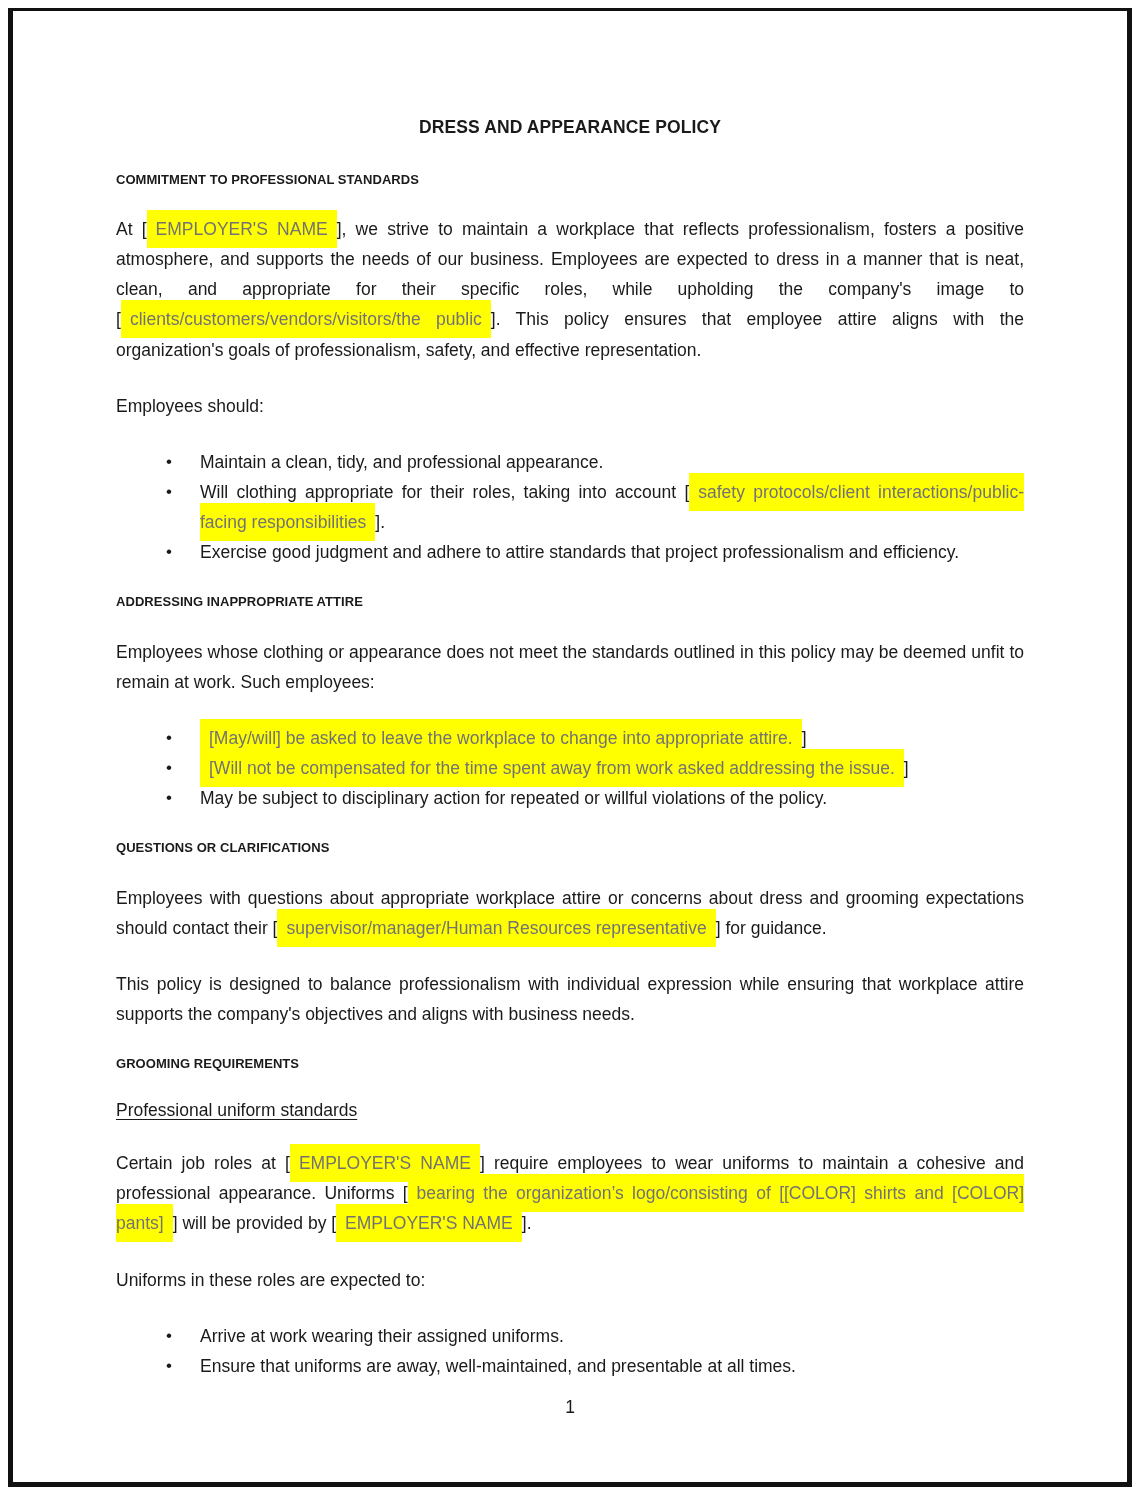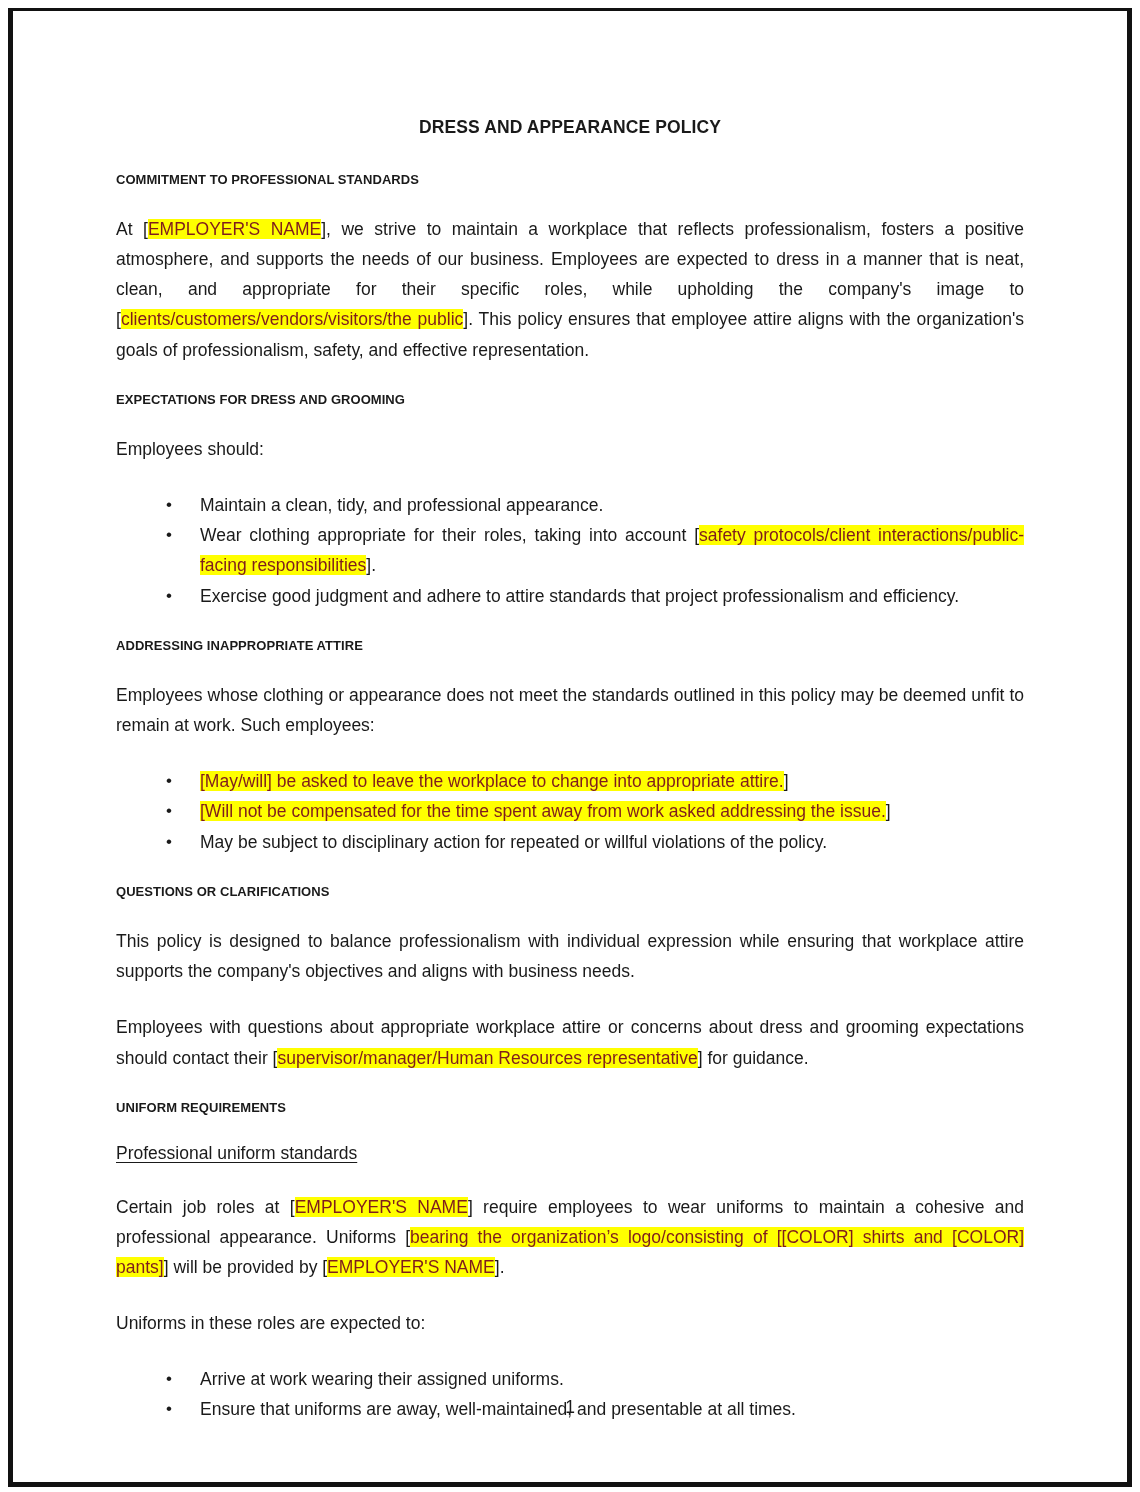--- a/index.html
+++ b/index.html
@@ -109,22 +109,22 @@
     font-size: 17px;
     line-height: 1.72;
     color: #1a1a1a;
   }
   ul.bullets.tight li {
     text-align: left;
   }
 
   mark.hl {
     background: #ffff00;
-    color: #7f1d1d;
-    padding: 0;
+    color: #737373;
+    padding: 9px;
   }
 
   .page-number {
     position: absolute;
     left: 0;
     top: 1281px;
     width: 908px;
     text-align: center;
     font-size: 17.5px;
     color: #1a1a1a;
@@ -143,47 +143,46 @@
   <div class="sheet">
 
     <div class="content">
 
       <div class="doc-title">DRESS AND APPEARANCE POLICY</div>
 
       <h2 class="section-heading">COMMITMENT TO PROFESSIONAL STANDARDS</h2>
 
       <p class="para"><span>At [</span><mark class="hl">EMPLOYER'S NAME</mark><span>], we strive to maintain a workplace that reflects professionalism, fosters a positive atmosphere, and supports the needs of our business. Employees are expected to dress in a manner that is neat, clean, and appropriate for their specific roles, while upholding the company's image to [</span><mark class="hl">clients/customers/vendors/visitors/the public</mark><span>]. This policy ensures that employee attire aligns with the organization's goals of professionalism, safety, and effective representation.</span></p>
 
-      <h2 class="section-heading">EXPECTATIONS FOR DRESS AND GROOMING</h2>
 
       <p class="para lead-in">Employees should:</p>
 
       <ul class="bullets">
         <li><span>Maintain a clean, tidy, and professional appearance.</span></li>
-        <li><span>Wear clothing appropriate for their roles, taking into account [</span><mark class="hl">safety protocols/client interactions/public-facing responsibilities</mark><span>].</span></li>
+        <li><span>Will clothing appropriate for their roles, taking into account [</span><mark class="hl">safety protocols/client interactions/public-facing responsibilities</mark><span>].</span></li>
         <li><span>Exercise good judgment and adhere to attire standards that project professionalism and efficiency.</span></li>
       </ul>
 
       <h2 class="section-heading">ADDRESSING INAPPROPRIATE ATTIRE</h2>
 
       <p class="para">Employees whose clothing or appearance does not meet the standards outlined in this policy may be deemed unfit to remain at work. Such employees:</p>
 
       <ul class="bullets tight">
         <li><mark class="hl">[May/will] be asked to leave the workplace to change into appropriate attire.</mark><span>]</span></li>
         <li><mark class="hl">[Will not be compensated for the time spent away from work asked addressing the issue.</mark><span>]</span></li>
         <li><span>May be subject to disciplinary action for repeated or willful violations of the policy.</span></li>
       </ul>
 
       <h2 class="section-heading">QUESTIONS OR CLARIFICATIONS</h2>
 
+      <p class="para"><span>Employees with questions about appropriate workplace attire or concerns about dress and grooming expectations should contact their [</span><mark class="hl">supervisor/manager/Human Resources representative</mark><span>] for guidance.</span></p>
+
       <p class="para">This policy is designed to balance professionalism with individual expression while ensuring that workplace attire supports the company's objectives and aligns with business needs.</p>
 
-      <p class="para"><span>Employees with questions about appropriate workplace attire or concerns about dress and grooming expectations should contact their [</span><mark class="hl">supervisor/manager/Human Resources representative</mark><span>] for guidance.</span></p>
-
-      <h2 class="section-heading">UNIFORM REQUIREMENTS</h2>
+      <h2 class="section-heading">GROOMING REQUIREMENTS</h2>
 
       <h3 class="sub-heading">Professional uniform standards</h3>
 
       <p class="para"><span>Certain job roles at [</span><mark class="hl">EMPLOYER'S NAME</mark><span>] require employees to wear uniforms to maintain a cohesive and professional appearance. Uniforms [</span><mark class="hl">bearing the organization’s logo/consisting of [[COLOR] shirts and [COLOR] pants]</mark><span>] will be provided by [</span><mark class="hl">EMPLOYER'S NAME</mark><span>].</span></p>
 
       <p class="para lead-in">Uniforms in these roles are expected to:</p>
 
       <ul class="bullets tight">
         <li><span>Arrive at work wearing their assigned uniforms.</span></li>
         <li><span>Ensure that uniforms are away, well-maintained, and presentable at all times.</span></li>

